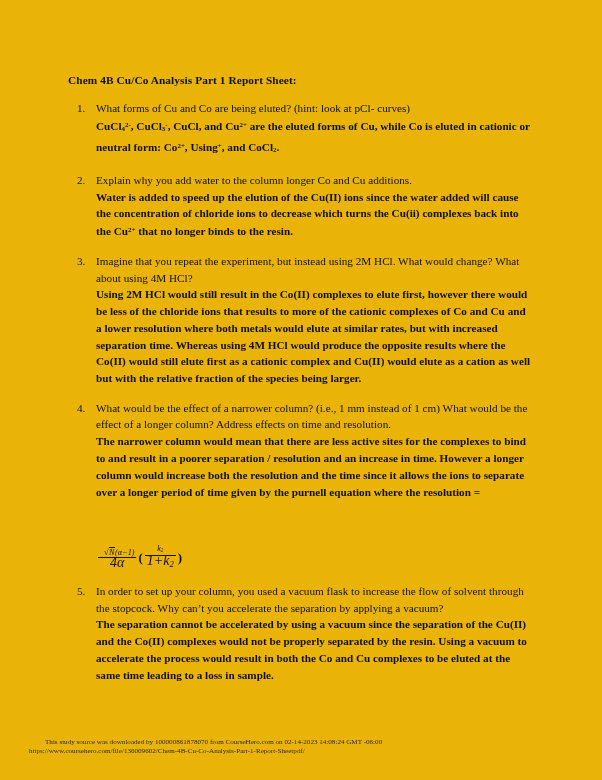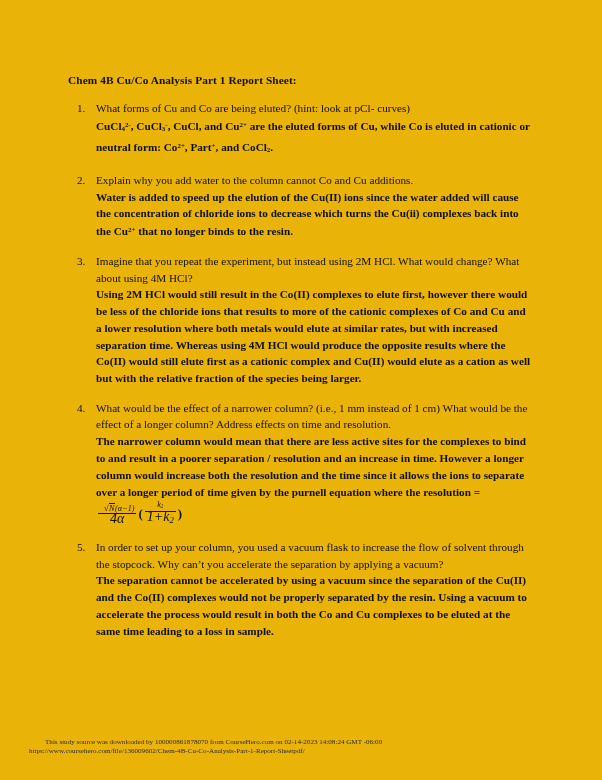--- a/index.html
+++ b/index.html
@@ -62,20 +62,21 @@
   .qanswer.withmath {
     line-height: 17px;
   }
   
   .math {
     display: inline-flex;
     align-items: center;
     vertical-align: middle;
     font-weight: bold;
     font-size: 11.2px;
+    margin-top: 44px;
   }
   .frac {
     display: inline-flex;
     flex-direction: column;
     align-items: center;
     vertical-align: middle;
     font-style: italic;
     font-weight: normal;
     margin: 0 2px;
     position: relative;
@@ -145,26 +146,26 @@
 
 <div class="page">
 
   <div class="doc-title">Chem 4B Cu/Co Analysis Part 1 Report Sheet:</div>
 
   <div class="qlist">
 
     <div class="qitem">
       <span class="qnum">1.</span>
       <p class="qprompt">What forms of Cu and Co are being eluted? (hint: look at pCl- curves)</p>
-      <p class="qanswer"><span>CuCl</span><sub>4</sub><sup>2-</sup><span>, CuCl</span><sub>3</sub><sup>-</sup><span>, CuCl,  and Cu</span><sup>2+</sup><span> are the eluted forms of Cu, while Co is eluted in cationic or neutral form: Co</span><sup>2+</sup><span>, Part</span><sup>+</sup><span>, and CoCl</span><sub>2</sub><span>.</span></p>
+      <p class="qanswer"><span>CuCl</span><sub>4</sub><sup>2-</sup><span>, CuCl</span><sub>3</sub><sup>-</sup><span>, CuCl,  and Cu</span><sup>2+</sup><span> are the eluted forms of Cu, while Co is eluted in cationic or neutral form: Co</span><sup>2+</sup><span>, Using</span><sup>+</sup><span>, and CoCl</span><sub>2</sub><span>.</span></p>
     </div>
 
     <div class="qitem">
       <span class="qnum">2.</span>
-      <p class="qprompt">Explain why you add water to the column cannot Co and Cu additions.</p>
+      <p class="qprompt">Explain why you add water to the column longer Co and Cu additions.</p>
       <p class="qanswer"><span>Water is added to speed up the elution of the Cu(II) ions since the water added will cause the concentration of chloride ions to decrease which turns the Cu(ii) complexes back into the Cu</span><sup>2+</sup><span> that no longer binds to the resin.</span></p>
     </div>
 
     <div class="qitem">
       <span class="qnum">3.</span>
       <p class="qprompt">Imagine that you repeat the experiment, but instead using 2M HCl. What would change? What about using 4M HCl?</p>
       <p class="qanswer">Using 2M HCl would still result in the Co(II) complexes to elute first, however there would be less of the chloride ions that results to more of the cationic complexes of Co and Cu and a lower resolution where both metals would elute at similar rates, but with increased separation time. Whereas using 4M HCl would produce the opposite results where the Co(II) would still elute first as a cationic complex and Cu(II) would elute as a cation as well but with the relative fraction of the species being larger.</p>
     </div>
 
     <div class="qitem">

